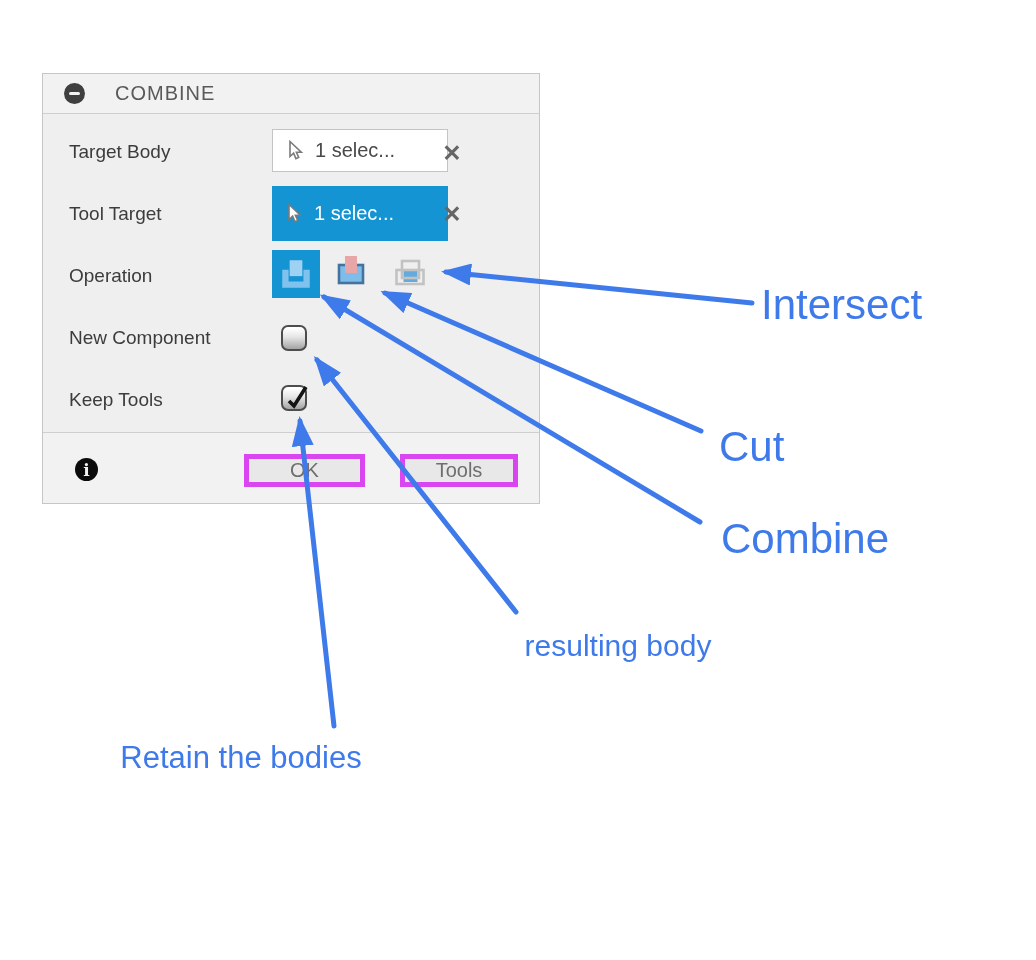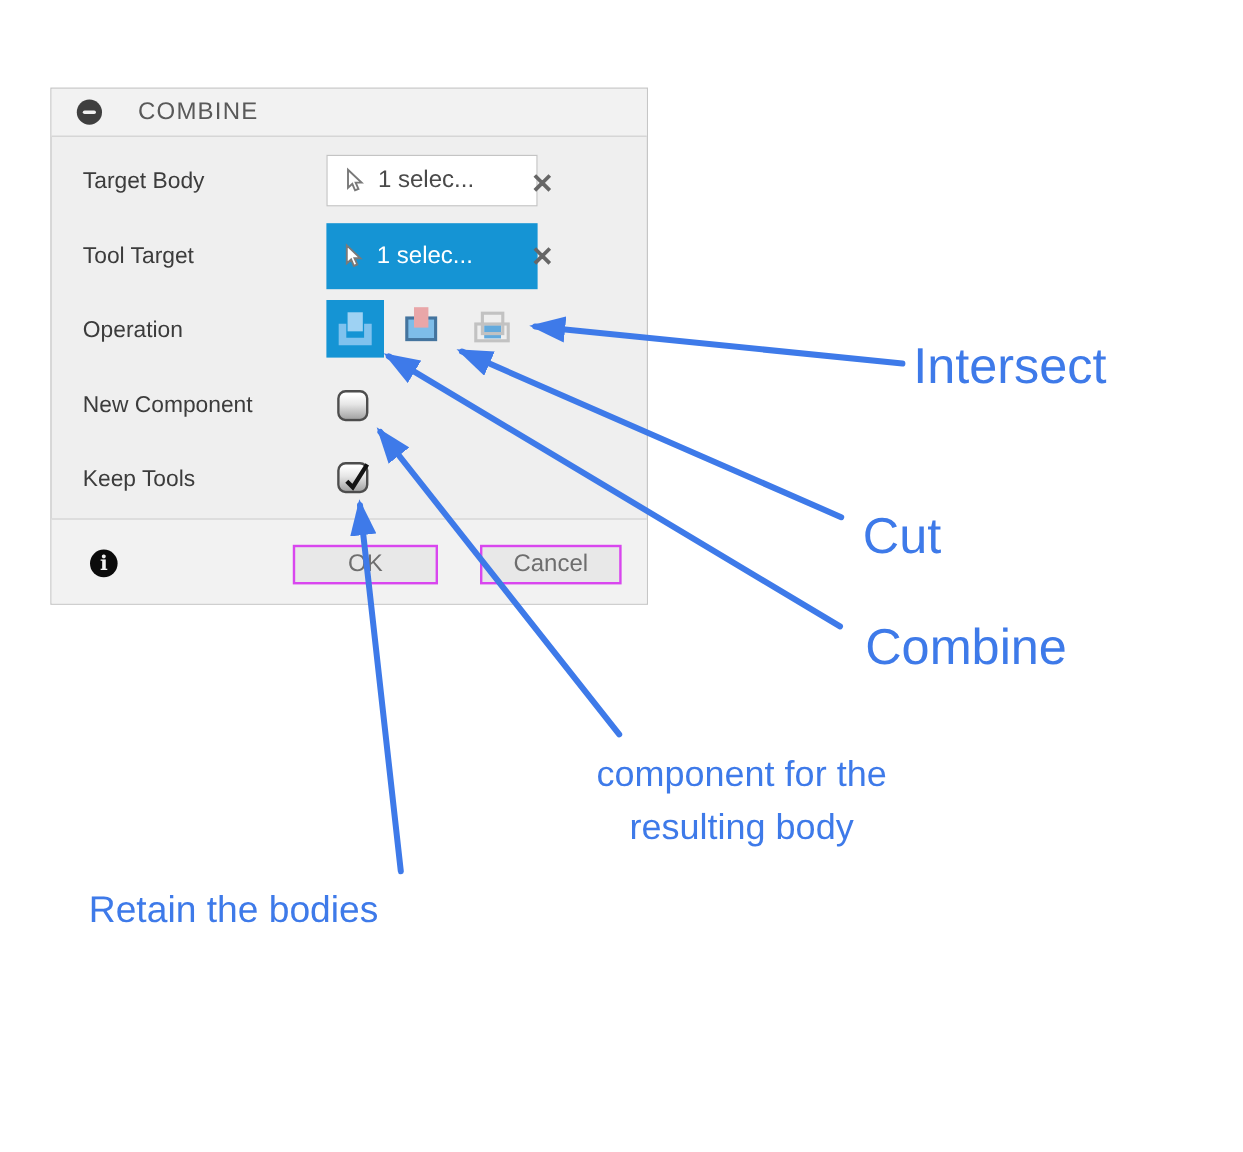--- a/index.html
+++ b/index.html
@@ -61,35 +61,35 @@
     background: #F2F2F2; border-top: 1px solid #CFCFCF;
   }
   .info-dot {
     position: absolute; left: 32px; top: 25px; width: 23px; height: 23px;
     background: #0B0B0B; border-radius: 50%; color: #F2F2F2;
     font-family: "DejaVu Serif", serif; font-weight: 700; font-size: 17px;
     display: flex; align-items: center; justify-content: center;
   }
   .btn {
     position: absolute; top: 21px; height: 33px;
-    background: #E8E8E8; border: 2px solid #d946ef;
+    background: #E8E8E8; border: 5px solid #d946ef;
     font-size: 20px; color: #6E6E6E; font-family: "Liberation Sans", sans-serif;
     display: flex; align-items: center; justify-content: center;
   }
   .btn.ok { left: 201px; width: 121px; }
   .btn.cancel { left: 357px; width: 118px; }
 
   
   .callout { position: absolute; color: #3E7AE9; white-space: nowrap; }
   .callout.big { font-size: 42px; }
   .co-intersect { left: 761px; top: 281px; }
   .co-cut { left: 719px; top: 423px; }
   .co-combine { left: 721px; top: 515px; }
   .co-newcomp { left: 450px; top: 624px; width: 336px; font-size: 30px; line-height: 44px; text-align: center; white-space: normal; }
-  .co-keeptools { left: 74px; top: 735px; width: 334px; font-size: 31px; line-height: 46px; text-align: left; white-space: normal; }
+  .co-keeptools { left: 74px; top: 735px; width: 334px; font-size: 31px; line-height: 46px; text-align: center; white-space: normal; }
 
   #arrows { position: absolute; left: 0; top: 0; width: 1036px; height: 960px; pointer-events: none; }
 </style>
 </head>
 <body>
 
 <div class="dialog">
 
   <div class="dialog-header">
     <span class="collapse-dot"></span>
@@ -144,21 +144,21 @@
   <span class="row-label" style="top:326px">Keep Tools</span>
   <div class="checkbox kt">
     <svg width="26" height="26" viewBox="0 0 26 26">
       <path d="M6,14 L11,19 L23,0" fill="none" stroke="#141414" stroke-width="3.6"></path>
     </svg>
   </div>
 
   <div class="dialog-footer">
     <span class="info-dot">i</span>
     <button class="btn ok">OK</button>
-    <button class="btn cancel">Cancel</button>
+    <button class="btn cancel">Tools</button>
   </div>
 </div>
 
 <svg id="arrows">
   <defs>
     <marker id="ah" markerUnits="userSpaceOnUse" markerWidth="30" markerHeight="22" viewBox="0 0 30 22" refX="25" refY="11" orient="auto">
       <path d="M0,0 L30,11 L0,22 Z" fill="#3E7AE9"></path>
     </marker>
   </defs>
   <line x1="752" y1="303" x2="446" y2="272" stroke="#3E7AE9" stroke-width="5" stroke-linecap="round" marker-end="url(#ah)"></line>
@@ -166,19 +166,18 @@
   <line x1="700" y1="522" x2="324" y2="297" stroke="#3E7AE9" stroke-width="5" stroke-linecap="round" marker-end="url(#ah)"></line>
   <line x1="516" y1="612" x2="317" y2="360" stroke="#3E7AE9" stroke-width="5" stroke-linecap="round" marker-end="url(#ah)"></line>
   <line x1="334" y1="726" x2="300" y2="421" stroke="#3E7AE9" stroke-width="5" stroke-linecap="round" marker-end="url(#ah)"></line>
 </svg>
 
 <div class="callout big co-intersect">Intersect</div>
 <div class="callout big co-cut">Cut</div>
 <div class="callout big co-combine">Combine</div>
 
 <div class="callout co-newcomp">
-  <div>component for the</div>
   <div>resulting body</div>
 </div>
 
 <div class="callout co-keeptools">
   <div>Retain the bodies</div>
 </div>
 
 </body></html>

